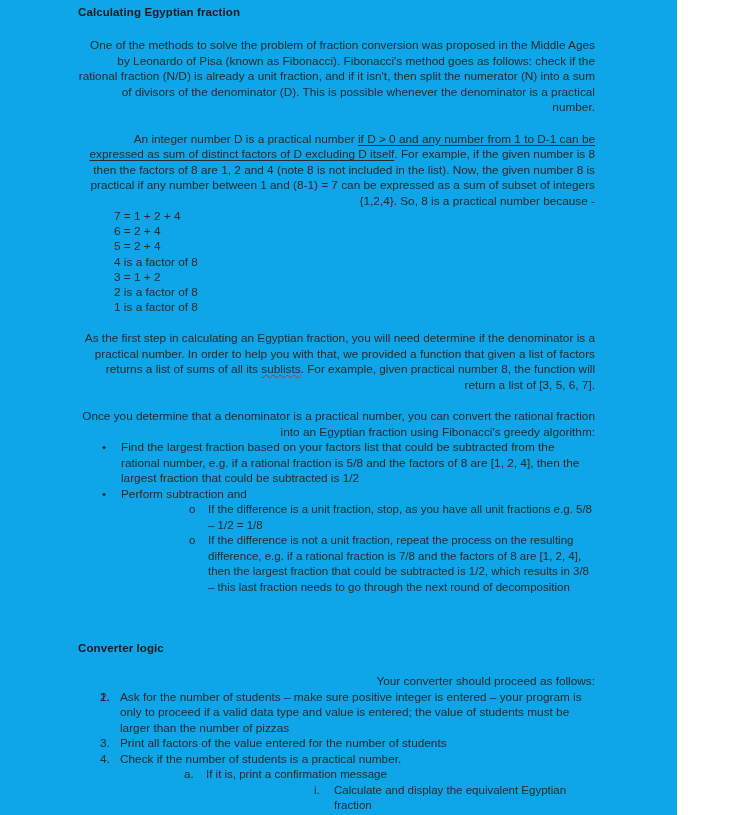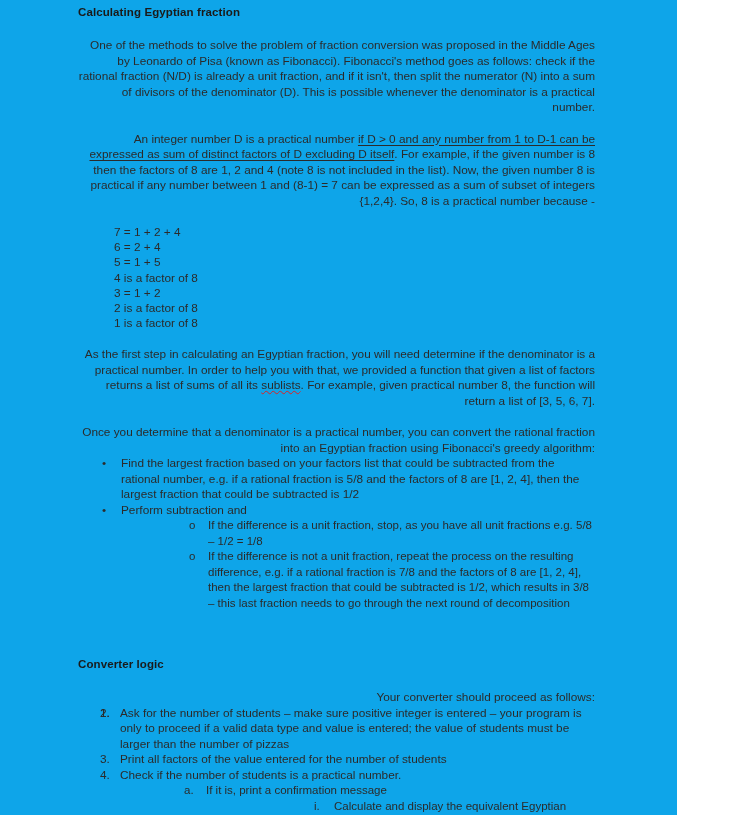--- a/index.html
+++ b/index.html
@@ -48,21 +48,21 @@
     text-underline-offset: 2px;
   }
   .spellcheck {
     text-decoration: underline;
     text-decoration-style: wavy;
     text-decoration-color: #e02020;
     text-decoration-thickness: 1px;
     text-underline-offset: 1px;
   }
   .eq-block {
-    margin: 16px 0 16px 0;
+    margin: 0 0 16px 0;
     padding: 0;
     list-style: none;
   }
   .eq-line {
     font-size: 11.8px;
     line-height: 15.2px;
     padding-left: 36px;
     color: #2b2b2b;
     white-space: pre;
   }
@@ -174,21 +174,21 @@
 
   <h2 class="doc-heading">Calculating Egyptian fraction</h2>
 
   <p class="para">One of the methods to solve the problem of fraction conversion was proposed in the Middle Ages by Leonardo of Pisa (known as Fibonacci). Fibonacci's method goes as follows: check if the rational fraction (N/D) is already a unit fraction, and if it isn't, then split the numerator (N) into a sum of divisors of the denominator (D). This is possible whenever the denominator is a practical number.</p>
 
   <p class="para tight"><span>An integer number D is a practical number </span><span class="u-underline">if D &gt; 0 and any number from 1 to D-1 can be expressed as sum of distinct factors of D excluding D itself</span><span>. For example, if the given number is 8 then the factors of 8 are 1, 2 and 4 (note 8 is not included in the list). Now, the given number 8 is practical if any number between 1 and (8-1) = 7 can be expressed as a sum of subset of integers {1,2,4}. So, 8 is a practical number because -</span></p>
 
   <div class="eq-block">
     <div class="eq-line">7 = 1 + 2 + 4</div>
     <div class="eq-line">6 = 2 + 4</div>
-    <div class="eq-line">5 = 1 + 5</div>
+    <div class="eq-line">5 = 2 + 4</div>
     <div class="eq-line">4 is a factor of 8</div>
     <div class="eq-line">3 = 1 + 2</div>
     <div class="eq-line">2 is a factor of 8</div>
     <div class="eq-line">1 is a factor of 8</div>
   </div>
 
   <p class="para"><span>As the first step in calculating an Egyptian fraction, you will need determine if the denominator is a practical number. In order to help you with that, we provided a function that given a list of factors returns a list of sums of all its </span><span class="spellcheck">sublists</span><span>. For example, given practical number 8, the function will return a list of [3, 5, 6, 7].</span></p>
 
   <p class="para tight">Once you determine that a denominator is a practical number, you can convert the rational fraction into an Egyptian fraction using Fibonacci's greedy algorithm:</p>
 

